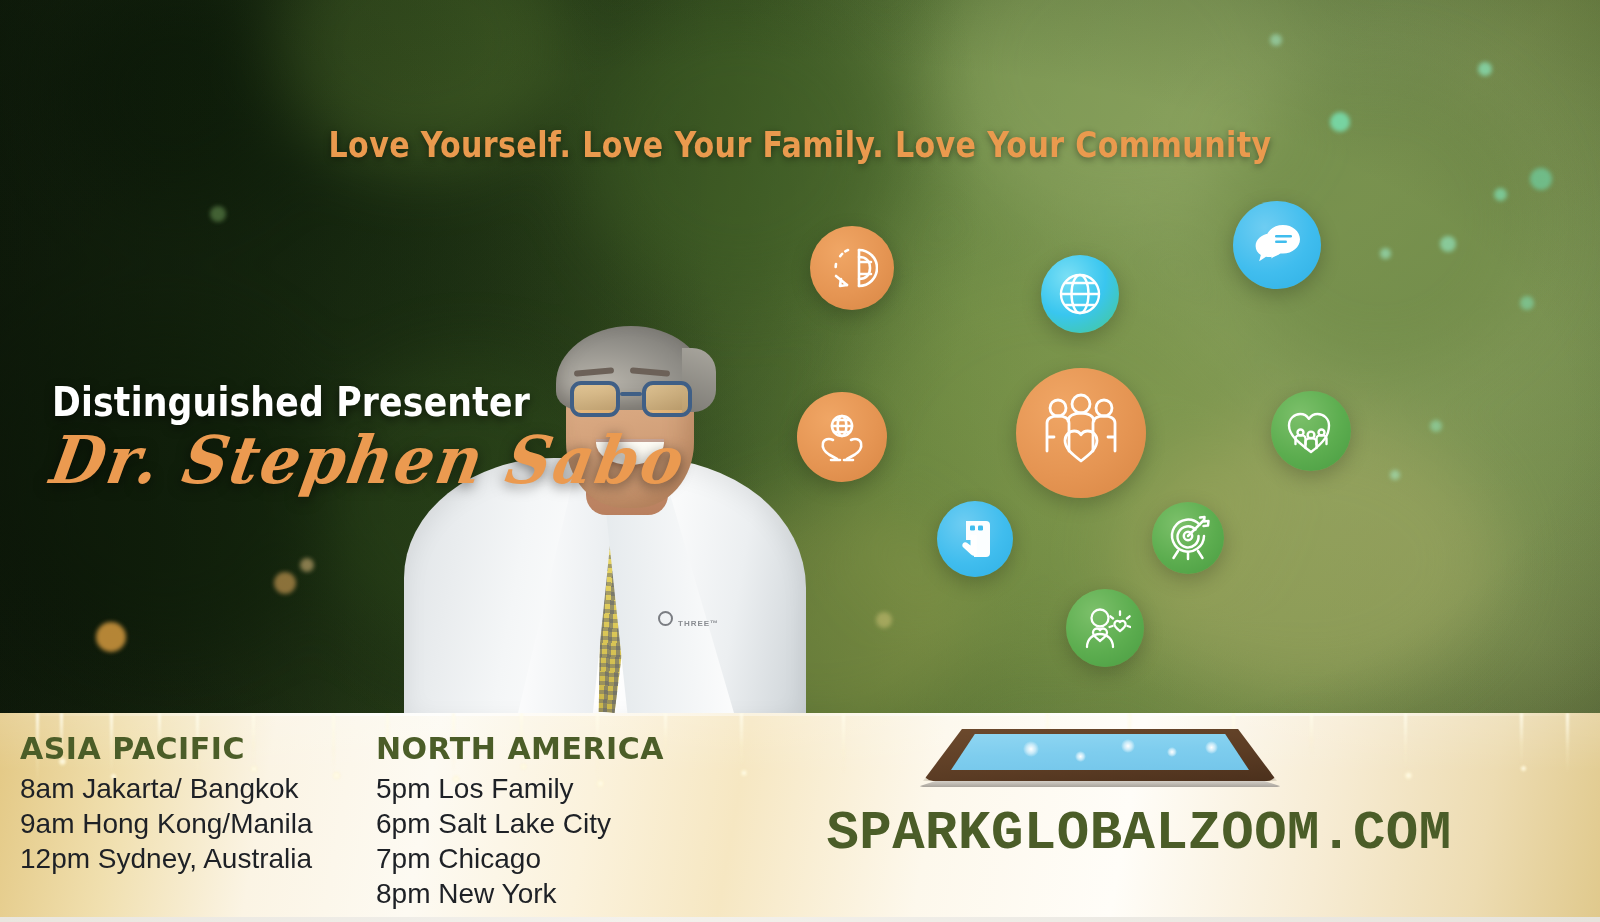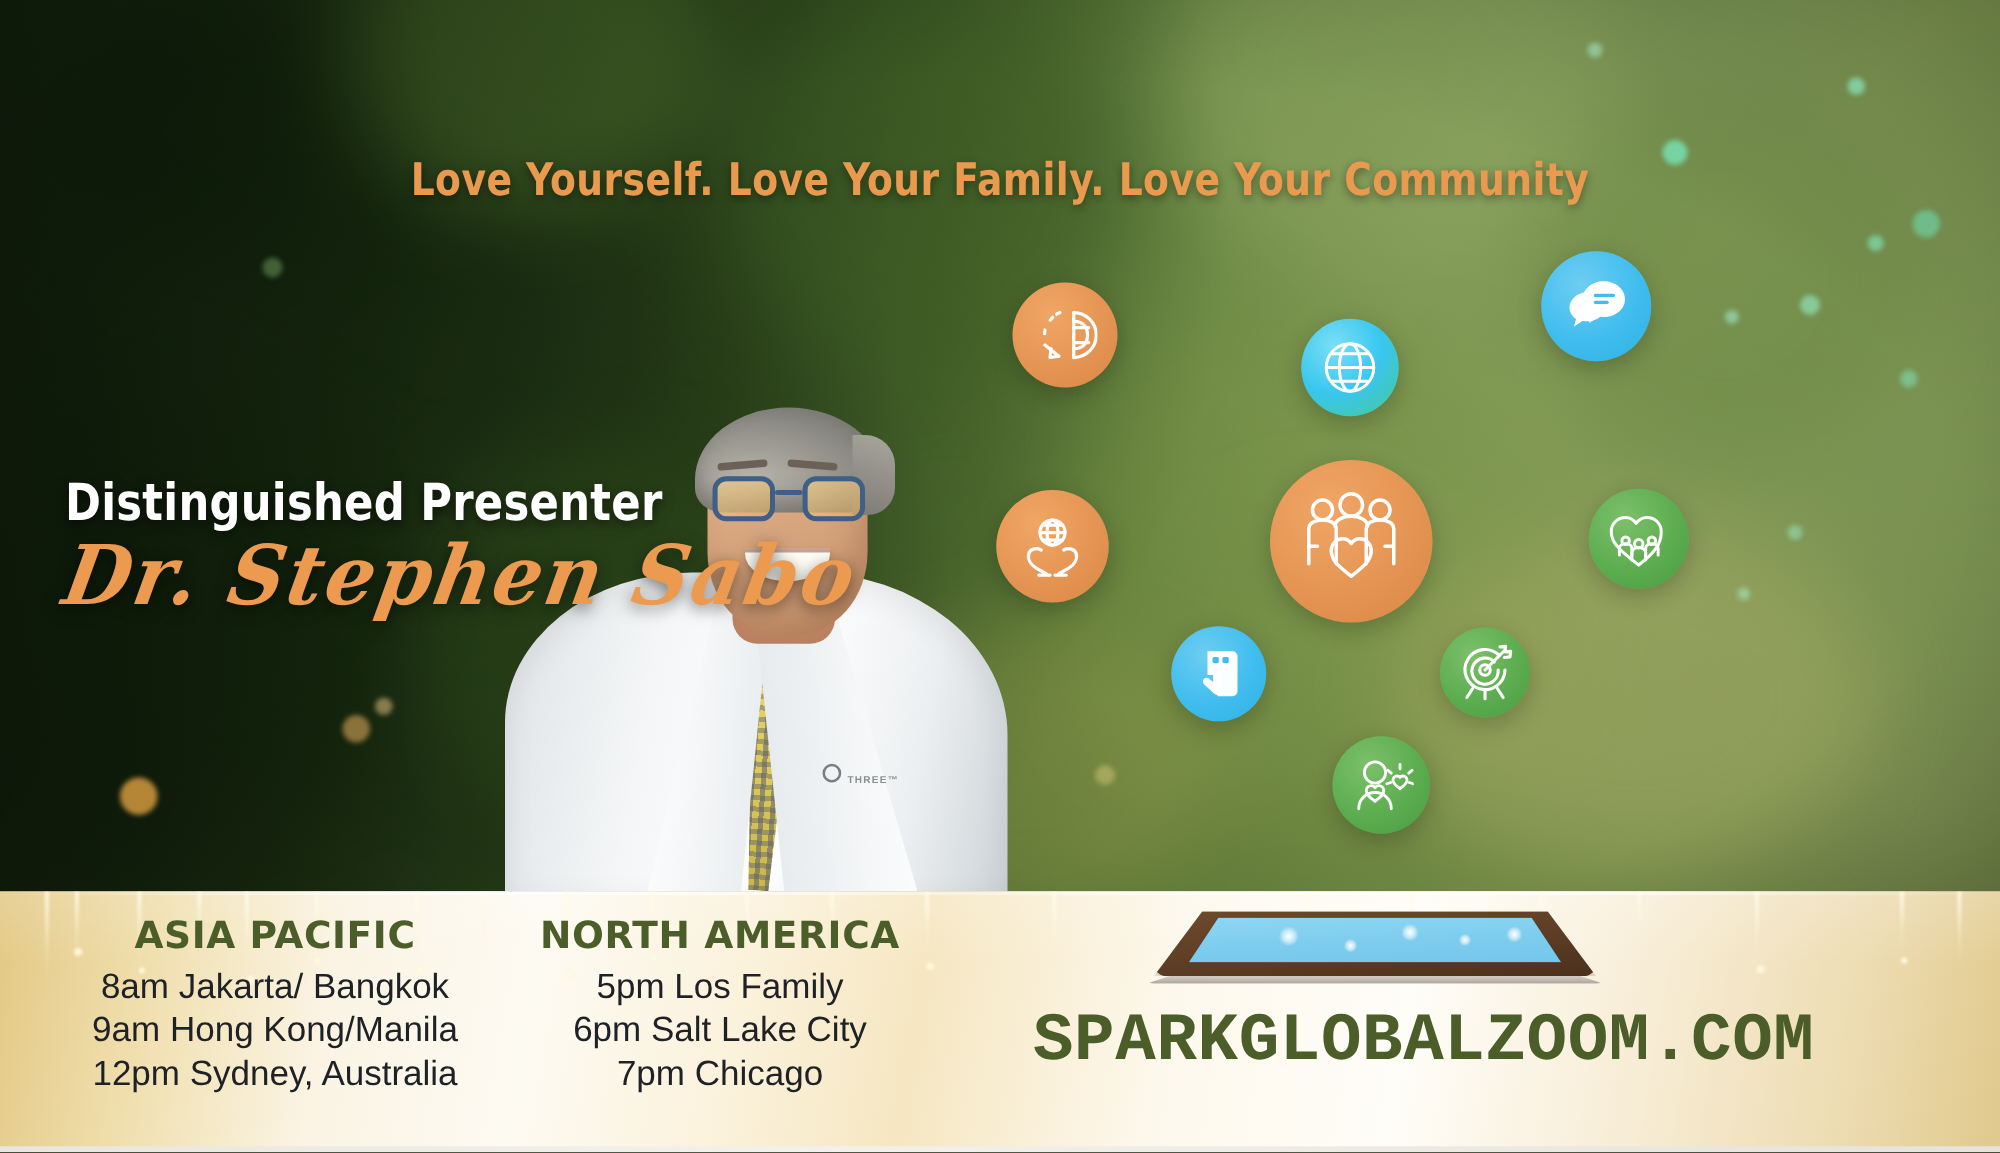--- a/index.html
+++ b/index.html
@@ -237,21 +237,21 @@
   .gdot{
     position:absolute;border-radius:50%;
     background:radial-gradient(circle,#fffdf0 0%,rgba(255,246,210,.65) 45%,rgba(255,240,190,0) 75%);
     filter:blur(.8px);
   }
   .bar-topline{
     position:absolute;left:0;top:0;width:100%;height:3px;
     background:linear-gradient(90deg,rgba(255,255,255,.0),rgba(255,255,255,.75),rgba(255,255,255,.35),rgba(255,255,255,.8),rgba(255,255,255,0));
   }
 
-  .tz-col{position:absolute;top:18px;text-align:center;}
+  .tz-col{position:absolute;top:18px;text-align:left;}
   .tz-head{
     font-family:"DejaVu Sans",sans-serif;
     font-weight:700;font-size:30px;letter-spacing:.5px;
     color:#4b5d28;
     margin-bottom:6px;
   }
   .tz-line{
     font-family:"Liberation Sans",sans-serif;
     font-weight:400;font-size:28px;line-height:1.245;
     color:#1e2126;
@@ -512,25 +512,26 @@
       <div class="gdot" style="left:1520px;top:52px;width:7px;height:7px;"></div>
     </div>
 
     <div class="tz-col" style="left:20px;width:400px;">
       <div class="tz-head">ASIA PACIFIC</div>
       <div class="tz-line">8am Jakarta/ Bangkok</div>
       <div class="tz-line">9am Hong Kong/Manila</div>
       <div class="tz-line">12pm Sydney, Australia</div>
     </div>
 
-    <div class="tz-col" style="left:398px;width:356px;">
+    <div class="tz-col" style="left:376px;width:356px;">
       <div class="tz-head">NORTH AMERICA</div>
       <div class="tz-line">5pm Los Family</div>
       <div class="tz-line">6pm Salt Lake City</div>
       <div class="tz-line">7pm Chicago</div>
+      <div class="tz-line">8pm New York</div>
     </div>
 
     <div class="tablet">
       <div class="tab-base"></div>
       <div class="tab-body"></div>
       <div class="tab-screen"></div>
       <div class="tab-shine" style="left:118px;top:20px;width:16px;height:16px;"></div>
       <div class="tab-shine" style="left:170px;top:30px;width:11px;height:11px;"></div>
       <div class="tab-shine" style="left:216px;top:18px;width:14px;height:14px;"></div>
       <div class="tab-shine" style="left:262px;top:26px;width:10px;height:10px;"></div>

